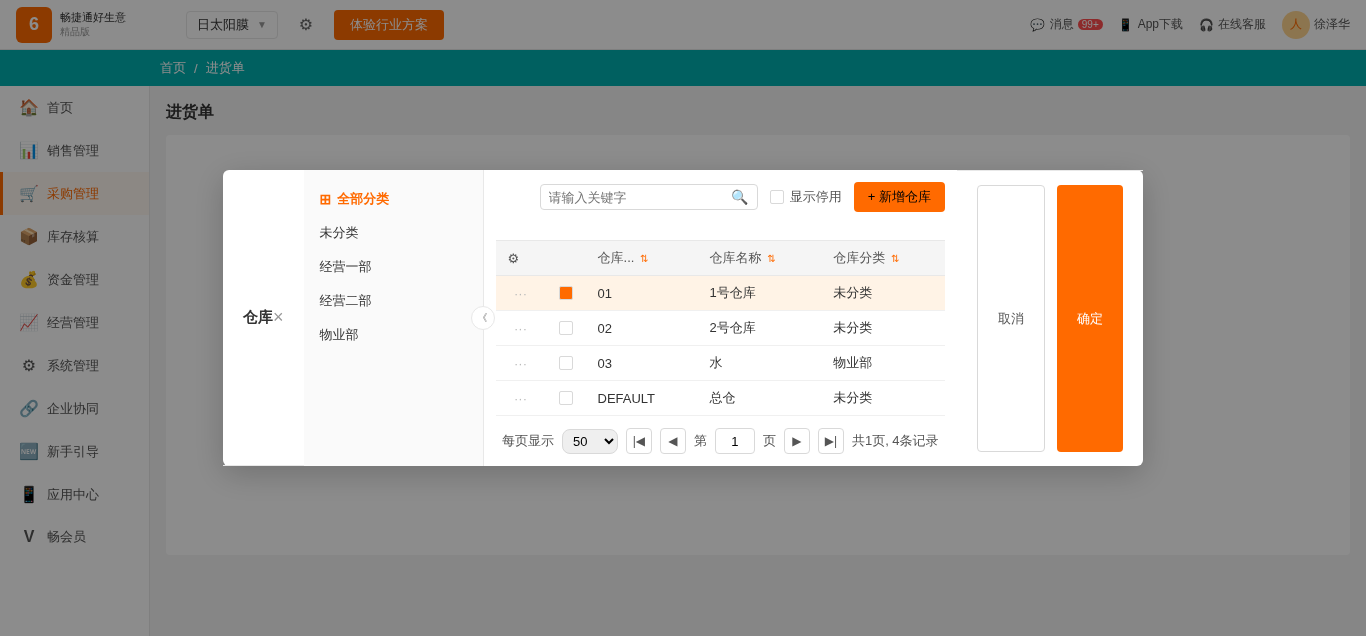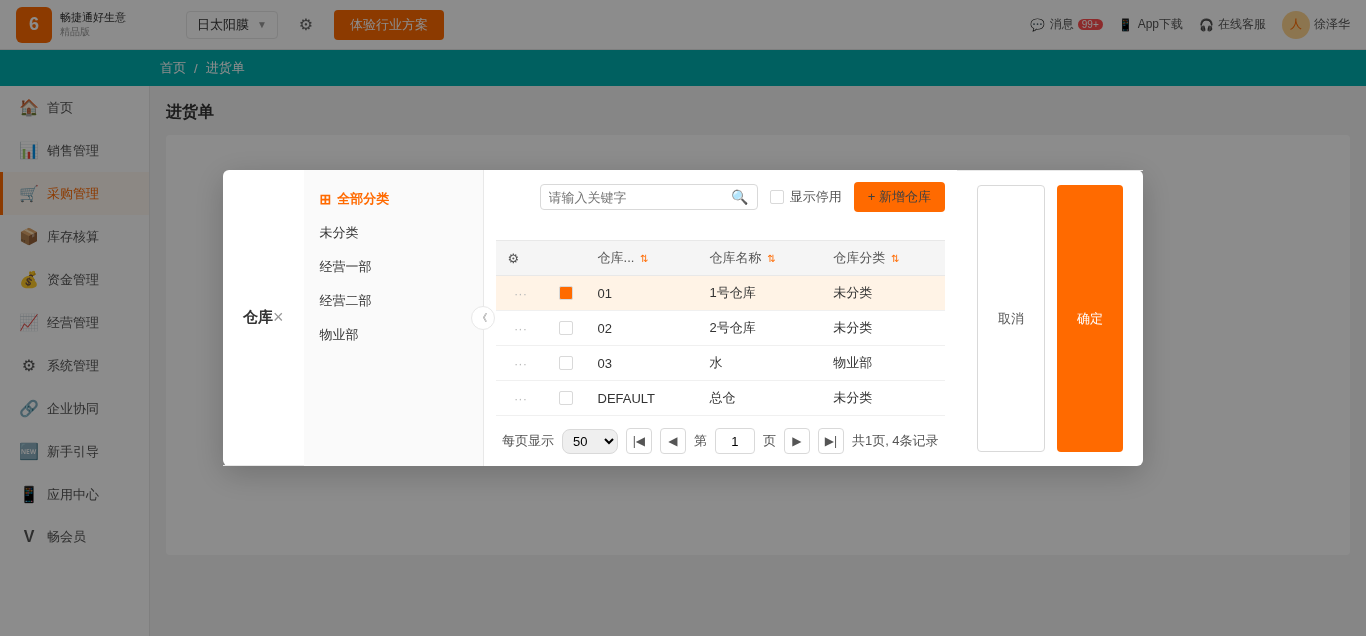--- a/index.html
+++ b/index.html
@@ -166,21 +166,21 @@
     }
     .search-icon { color: #999; font-size: 14px; cursor: pointer; }
     .show-disabled {
       display: flex; align-items: center; gap: 6px; color: #555; font-size: 13px; cursor: pointer;
     }
     .checkbox {
       width: 14px; height: 14px; border: 1px solid #d9d9d9;
       background: white; border-radius: 2px;
     }
     .add-btn {
-      margin-left: auto; background: #ff6a00; color: #404040;
+      margin-left: auto; background: #ff6a00; color: #000000;
       border: none; border-radius: 4px; padding: 6px 14px;
       cursor: pointer; font-size: 13px; white-space: nowrap;
     }
 
     
     .warehouse-table { width: 100%; border-collapse: collapse; }
     .warehouse-table th {
       background: #f5f5f5; padding: 8px 12px;
       text-align: left; color: #555; font-weight: normal; font-size: 13px;
       border-bottom: 1px solid #e8e8e8; border-top: 1px solid #e8e8e8;

